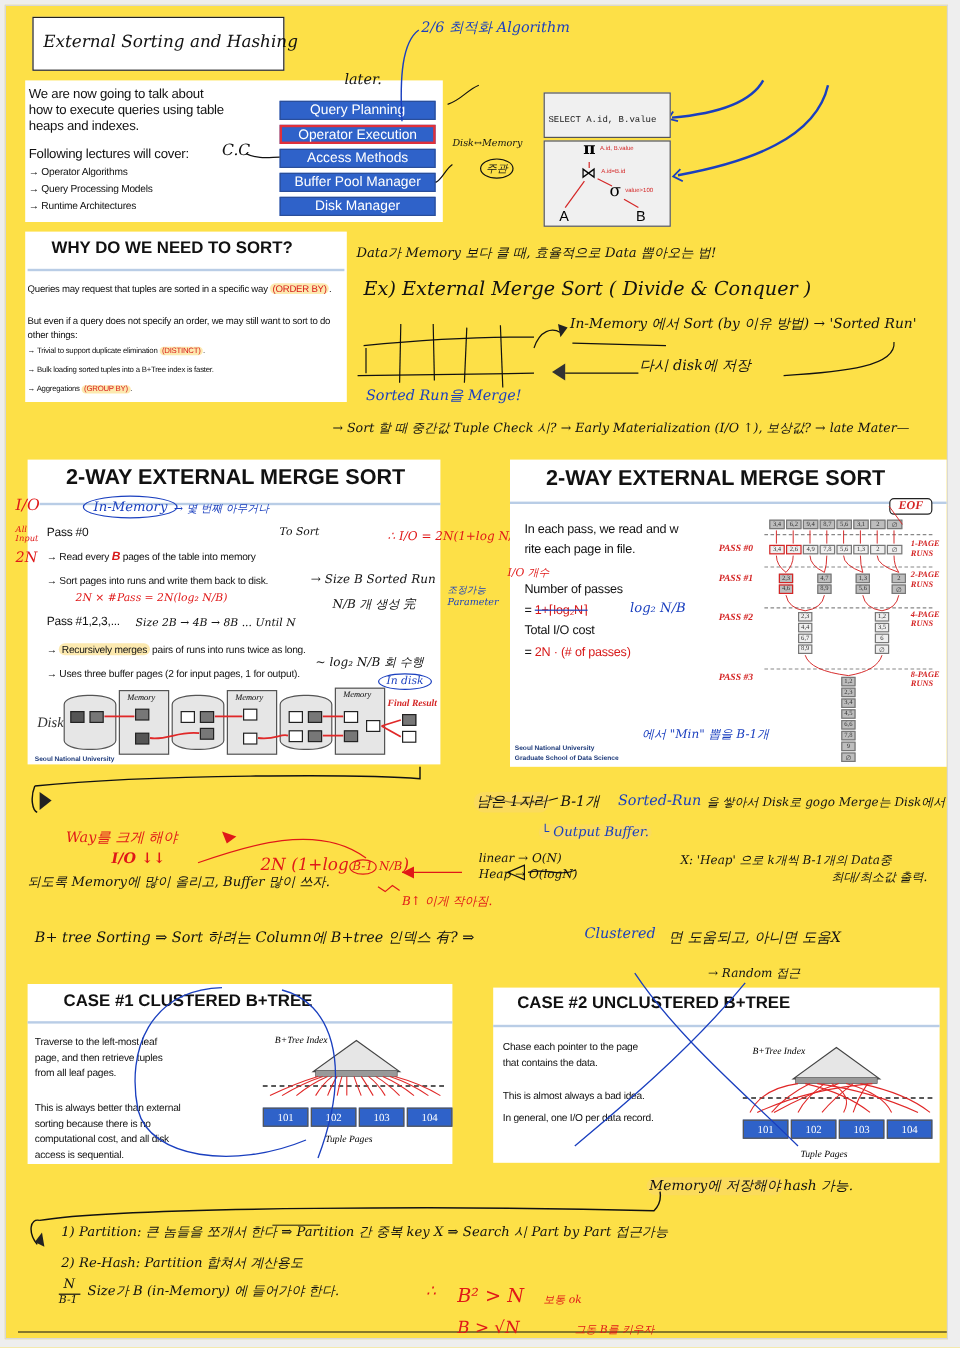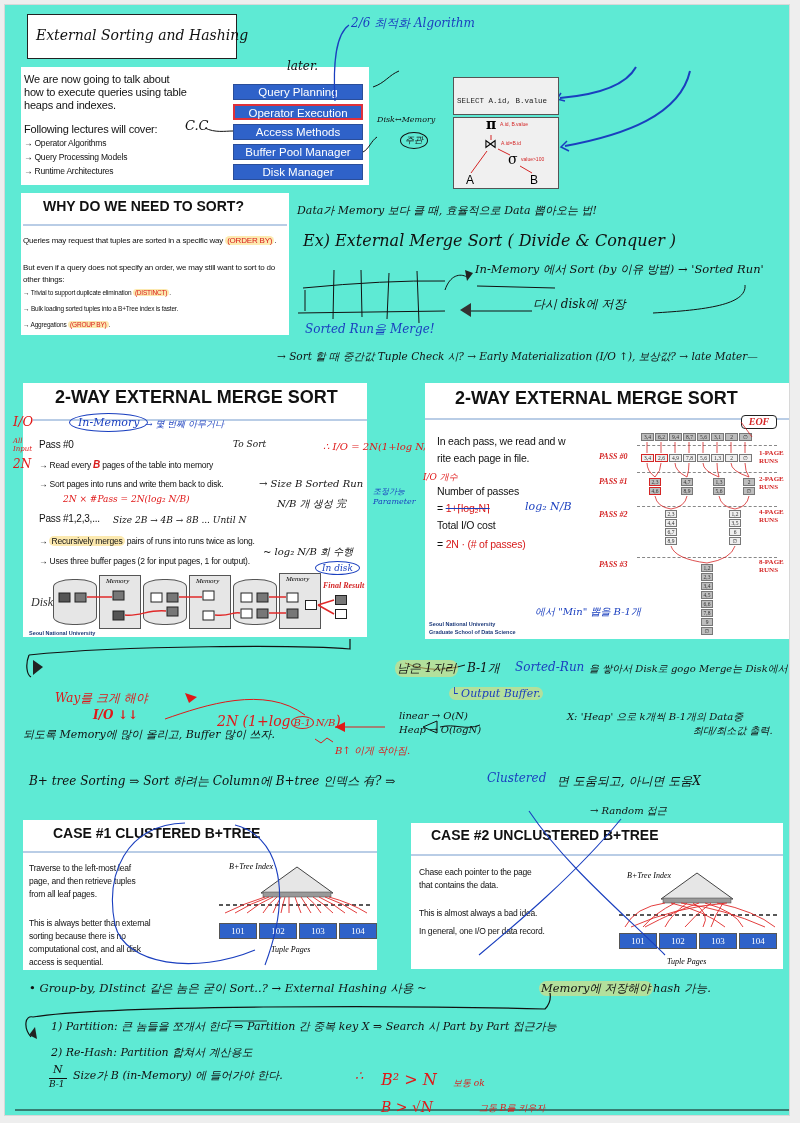--- a/index.html
+++ b/index.html
@@ -1,35 +1,35 @@
 <!DOCTYPE html>
 <html><head>
 <meta charset="utf-8">
 <style>
   * { box-sizing: border-box; margin: 0; padding: 0; }
   html, body { width: 800px; height: 1123px; overflow: hidden; }
   body { background: #eeeeee; font-family: "Liberation Sans", sans-serif; position: relative; }
-  .page { position: absolute; left: 4px; top: 4px; width: 786px; height: 1112px; background: #5eead4; border: 1px solid #d8d8d8; overflow: hidden; }
+  .page { position: absolute; left: 4px; top: 4px; width: 786px; height: 1112px; background: #fde047; border: 1px solid #d8d8d8; overflow: hidden; }
   .abs { position: absolute; }
   .hw { font-family: "DejaVu Serif", serif; font-style: italic; color: #111; white-space: nowrap; }
   .hw-blue { color: #1a3fbf; }
   .hw-red { color: #e01818; }
   .slide { position: absolute; background: #ffffff; }
   .slide-title { position: absolute; font-family: "Liberation Sans", sans-serif; font-weight: bold; color: #111; white-space: nowrap; }
   .rule { position: absolute; height: 2px; background: #b9cde6; }
   .txt { position: absolute; font-family: "Liberation Sans", sans-serif; color: #111; white-space: nowrap; letter-spacing: -0.2px; }
   .red { color: #d81b1b; }
   .hl { background: rgba(250, 215, 110, 0.55); border-radius: 8px; padding: 0 2px; }
   .layer { position: absolute; left: 228px; width: 130px; height: 16px; background: #2f62c9; border: 1px solid #2a4e9a; color: #fff; font-size: 11.5px; text-align: center; line-height: 14px; }
   .layer.sel { border: 2px solid #e0303a; }
   .sqlbox { position: absolute; background: #f0f0f0; border: 1.5px solid #555; font-family: "Liberation Mono", monospace; font-size: 7.5px; line-height: 8.4px; padding: 2px 3px; color: #222; white-space: pre; }
   .cell { position: absolute; border: 1px solid #777; background: #bdbdbd; font-size: 5.5px; text-align: center; color: #333; font-family: "Liberation Serif", serif; }
   .cell.w { background: #eeeeee; }
   .passlbl { position: absolute; font-family: "Liberation Serif", serif; font-style: italic; font-weight: bold; font-size: 8px; color: #d42525; white-space: nowrap; }
-  .runlbl { position: absolute; font-family: "Liberation Serif", serif; font-weight: bold; font-size: 7px; color: #d42525; line-height: 8px; }
+  .runlbl { position: absolute; font-family: "Liberation Serif", serif; font-style: italic; font-weight: bold; font-size: 7px; color: #d42525; line-height: 8px; }
   .dotted { position: absolute; height: 0; border-top: 1px dashed #888; }
   .page-box { position: absolute; width: 38px; height: 16px; background: #2f62c9; border: 1px solid #555; color: #fff; font-family: "Liberation Serif", serif; font-size: 9px; text-align: center; line-height: 14px; }
   .smallcap { font-family: "Liberation Sans", sans-serif; font-weight: bold; font-size: 5.5px; color: #1d3a7a; white-space: nowrap; position: absolute; }
   svg { position: absolute; overflow: visible; }
 </style>
 </head>
 <body>
 
 <div class="page">
 
@@ -422,21 +422,20 @@
   <div class="page-box" style="left:694px;top:928px;">103</div>
   <div class="page-box" style="left:734px;top:928px;">104</div>
   <span style="position:absolute;left:662px;top:952px;font-family:'Liberation Serif',serif;font-style:italic;font-size:8px;">Tuple Pages</span>
 
   <svg width="800" height="200" style="left:0;top:800px;">
     <path d="M180 18 C 120 20, 100 70, 110 120 C 120 160, 190 170, 250 145 M 230 20 C 270 30, 290 80, 260 160" stroke="#1a3fbf" stroke-width="1.1" fill="none"></path>
     <path d="M524 6 C 560 60, 620 110, 660 150" stroke="#1a3fbf" stroke-width="1.1" fill="none"></path>
     <path d="M616 14 C 570 70, 510 120, 474 150" stroke="#1a3fbf" stroke-width="1.1" fill="none"></path>
   </svg>
 
-  <span class="hw" style="position:absolute;left:24px;top:976px;font-size:11.5px;">• Group-by, DIstinct 같은 놈은 굳이 Sort..? → External Hashing 사용 ~</span>
   <span class="hw hl" style="position:absolute;left:534px;top:976px;font-size:11.5px;">Memory에 저장해야</span>
   <span class="hw" style="position:absolute;left:648px;top:976px;font-size:11.5px;">hash 가능.</span>
   <svg width="800" height="160" style="left:0;top:960px;">
     <path d="M28 52 C 20 50, 18 62, 26 72 M 28 52 C 100 40, 400 40, 540 44 C 544 40, 546 34, 545 28" stroke="#111" stroke-width="1.2" fill="none"></path>
     <polygon points="24,70 30,62 32,74" fill="#222"></polygon>
     <path d="M222 56 L 262 56" stroke="#111" stroke-width="0.8"></path>
     <line x1="10" y1="145" x2="786" y2="145" stroke="#111" stroke-width="1"></line>
   </svg>
   <span class="hw" style="position:absolute;left:46px;top:1014px;font-size:11px;">1) Partition: 큰 놈들을 쪼개서 한다 ⇒ Partition 간 중복 key X ⇒ Search 시 Part by Part 접근가능</span>
   <span class="hw" style="position:absolute;left:46px;top:1040px;font-size:11px;">2) Re-Hash: Partition 합쳐서 계산용도</span>

